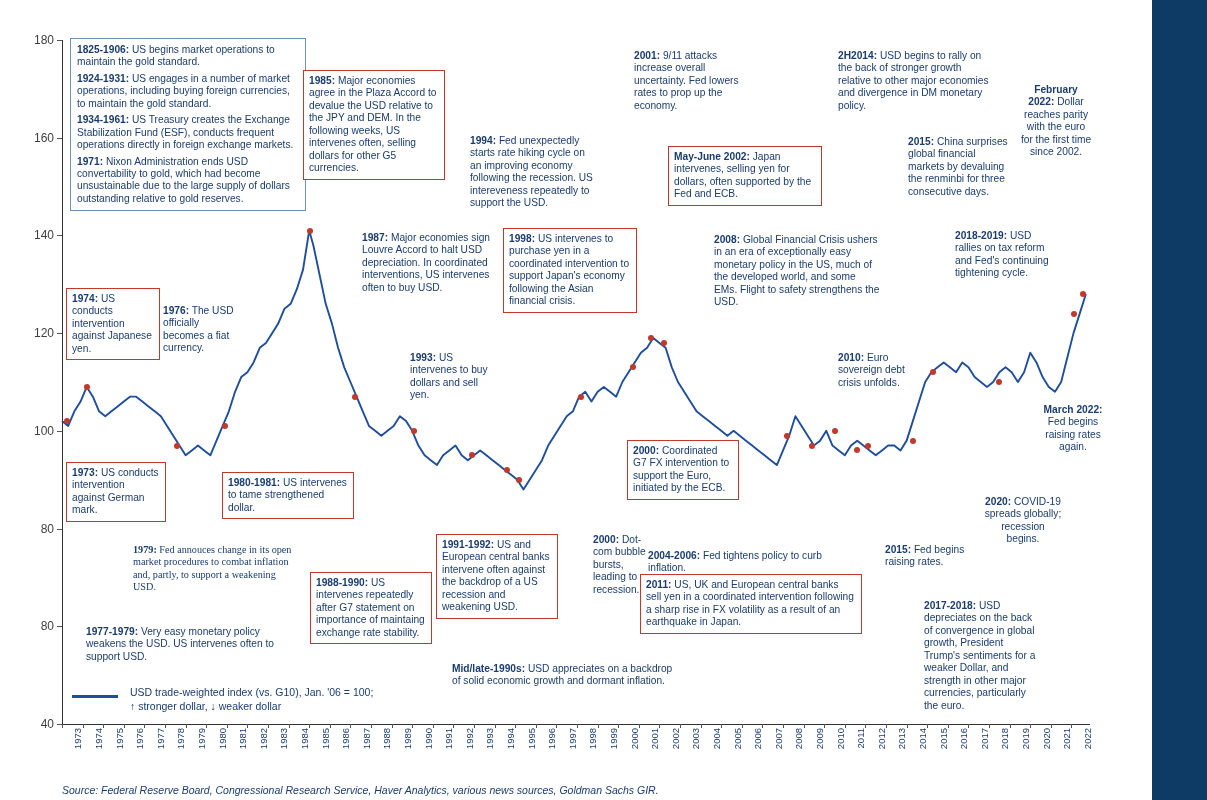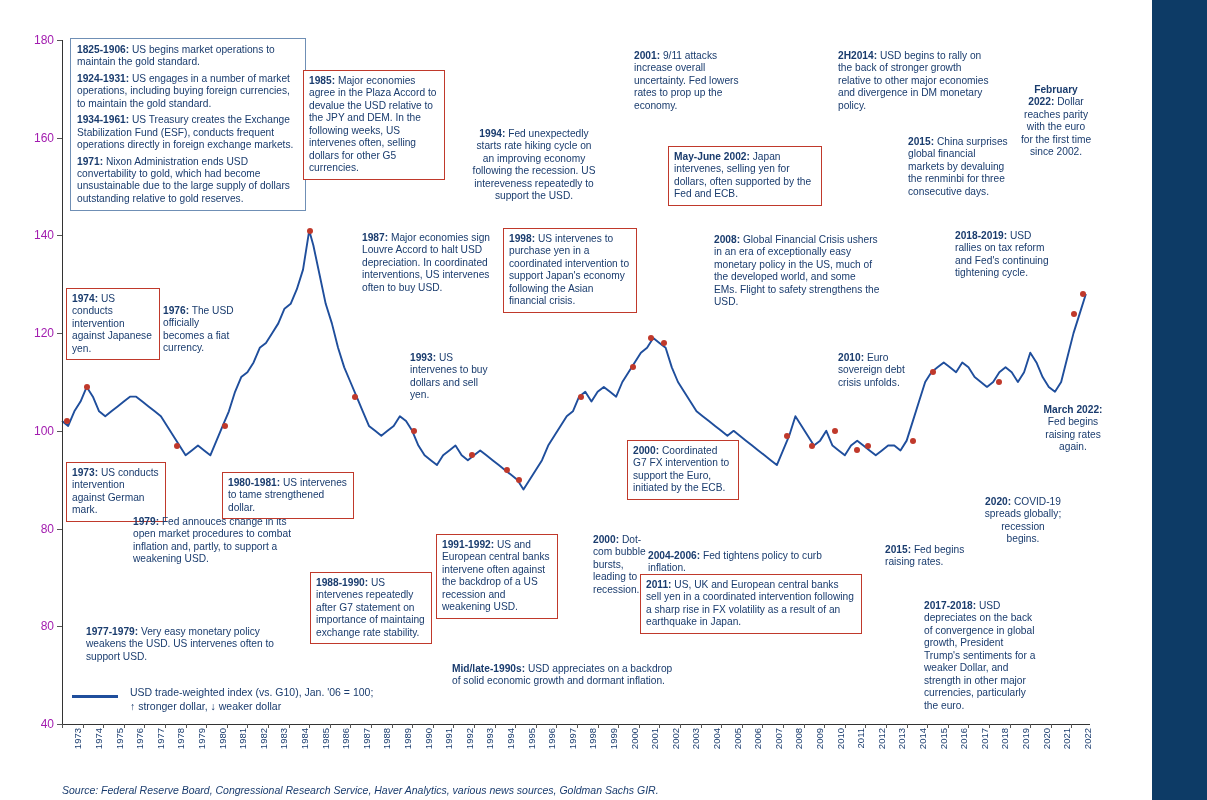--- a/index.html
+++ b/index.html
@@ -11,21 +11,21 @@
 
   
   .side-bar{
     position:absolute;right:0;top:0;width:55px;height:800px;
     background:#0d3b66;
   }
 
   
   .plot{position:absolute;left:62px;top:40px;width:1028px;height:684px;}
   .axis-line{position:absolute;background:#333;}
-  .ytick{position:absolute;right:100%;margin-right:8px;font-size:12px;color:#a21caf;
+  .ytick{position:absolute;right:100%;margin-right:8px;font-size:12px;color:#404040;
         transform:translateY(-50%);white-space:nowrap;font-weight:normal;}
   .xtick{
     position:absolute;top:100%;margin-top:4px;font-size:9.5px;color:#1a3c6e;
     transform-origin:left top;transform:rotate(-90deg) translate(-100%,0);
     white-space:nowrap;
   }
   .tickmark{position:absolute;width:1px;height:4px;background:#555;top:100%;}
   .ytickmark{position:absolute;height:1px;width:5px;background:#555;left:-5px;}
 
   svg.series{position:absolute;left:0;top:0;overflow:visible;}
@@ -225,21 +225,21 @@
 
   <div class="ann boxed" id="a1974" style="left:66px;top:288px;width:82px;">
       <div><b>1974:</b> US conducts intervention against Japanese yen.</div>
     </div>
   <div class="ann" id="a1976" style="left:163px;top:305px;width:78px;">
       <div><b>1976:</b> The USD officially becomes a fiat currency.</div>
     </div>
   <div class="ann boxed" id="a1973" style="left:66px;top:462px;width:88px;">
       <div><b>1973:</b> US conducts intervention against German mark.</div>
     </div>
-  <div class="ann" id="a1979" style="left:133px;top:516px;width:165px;">
+  <div class="ann" id="a1979" style="left:133px;top:544px;width:165px;font-family:Liberation Serif, serif;">
       <div><b>1979:</b> Fed annouces change in its open market procedures to combat inflation and, partly, to support a weakening USD.</div>
     </div>
   <div class="ann" id="a19771979" style="left:86px;top:626px;width:195px;">
       <div><b>1977-1979:</b> Very easy monetary policy weakens the USD. US intervenes often to support USD.</div>
     </div>
   <div class="ann boxed" id="a19801981" style="left:222px;top:472px;width:120px;">
       <div><b>1980-1981:</b> US intervenes to tame strengthened dollar.</div>
     </div>
 
   <div class="ann boxed" id="a1985" style="left:303px;top:70px;width:130px;">
@@ -250,21 +250,21 @@
     </div>
   <div class="ann boxed" id="a19881990" style="left:310px;top:572px;width:110px;">
       <div><b>1988-1990:</b> US intervenes repeatedly after G7 statement on importance of maintaing exchange rate stability.</div>
     </div>
   <div class="ann" id="a1993" style="left:410px;top:352px;width:86px;">
       <div><b>1993:</b> US intervenes to buy dollars and sell yen.</div>
     </div>
   <div class="ann boxed" id="a19911992" style="left:436px;top:534px;width:110px;">
       <div><b>1991-1992:</b> US and European central banks intervene often against the backdrop of a US recession and weakening USD.</div>
     </div>
-  <div class="ann" id="a1994" style="left:470px;top:128px;width:128px;text-align:center;">
+  <div class="ann" id="a1994" style="left:470px;top:135px;width:128px;">
       <div><b>1994:</b> Fed unexpectedly starts rate hiking cycle on an improving economy following the recession. US intereveness repeatedly to support the USD.</div>
     </div>
   <div class="ann" id="amid1990s" style="left:452px;top:663px;width:228px;">
       <div><b>Mid/late-1990s:</b> USD appreciates on a backdrop of solid economic growth and dormant inflation.</div>
     </div>
   <div class="ann boxed" id="a1998" style="left:503px;top:228px;width:122px;">
       <div><b>1998:</b> US intervenes to purchase yen in a coordinated intervention to support Japan's economy following the Asian financial crisis.</div>
     </div>
 
   <div class="ann" id="a2000dotcom" style="left:593px;top:534px;width:66px;">

